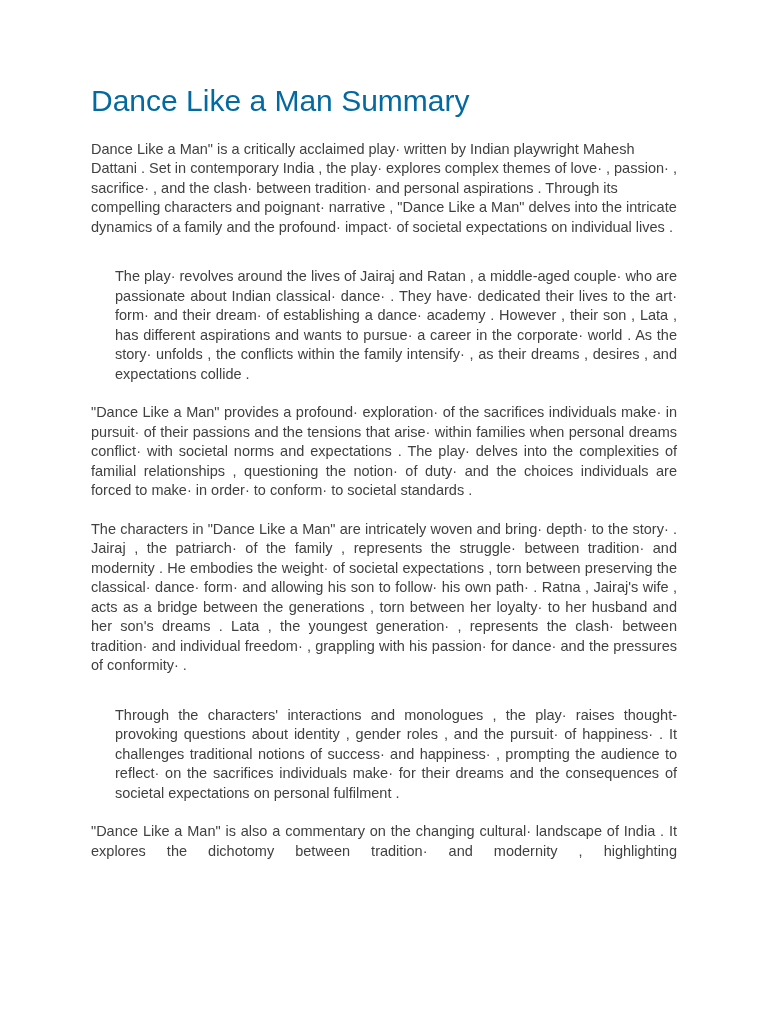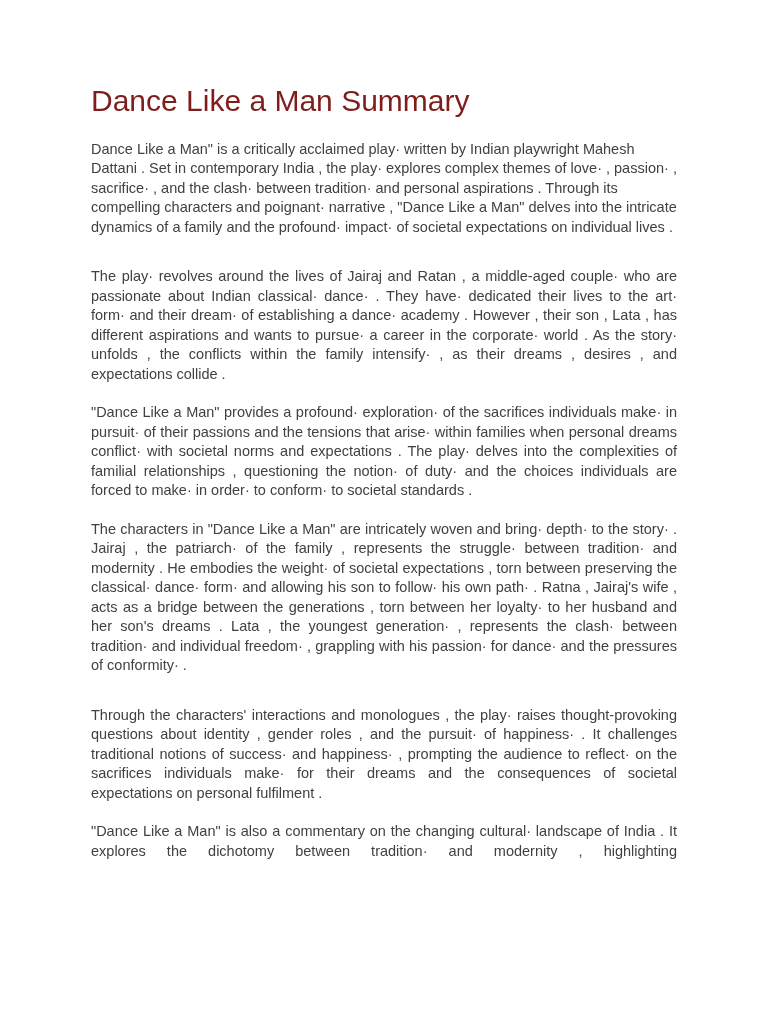--- a/index.html
+++ b/index.html
@@ -18,41 +18,42 @@
     width: 768px;
     height: 1024px;
     padding: 84px 91px 0 91px;
     background: #ffffff;
   }
   .doc-title {
     font-family: "Liberation Sans", sans-serif;
     font-weight: 400;
     font-size: 30px;
     line-height: 1.15;
-    color: #7f1d1d;
+    color: #0369a1;
     margin: 0 0 21px 0;
   }
   .para {
     font-size: 14.5px;
     line-height: 19.5px;
     color: #414141;
     margin: 0 0 19px 0;
   }
   .para.left {
     text-align: left;
   }
   .para.justify {
     text-align: justify;
     text-justify: inter-word;
   }
   .para.justify-last {
     text-align-last: justify;
   }
   .gap-before {
     margin-top: 30px;
+    margin-left: 24px;
   }
 </style>
 </head>
 <body>
 
 <main class="page">
   <h1 class="doc-title">Dance Like a Man Summary</h1>
 
   <p class="para left">Dance Like a Man" is a critically acclaimed play· written by Indian playwright Mahesh Dattani . Set in contemporary India , the play· explores complex themes of love· , passion· , sacrifice· , and the clash· between tradition· and personal aspirations . Through its compelling characters and poignant· narrative , "Dance Like a Man" delves into the intricate dynamics of a family and the profound· impact· of societal expectations on individual lives .</p>
 

